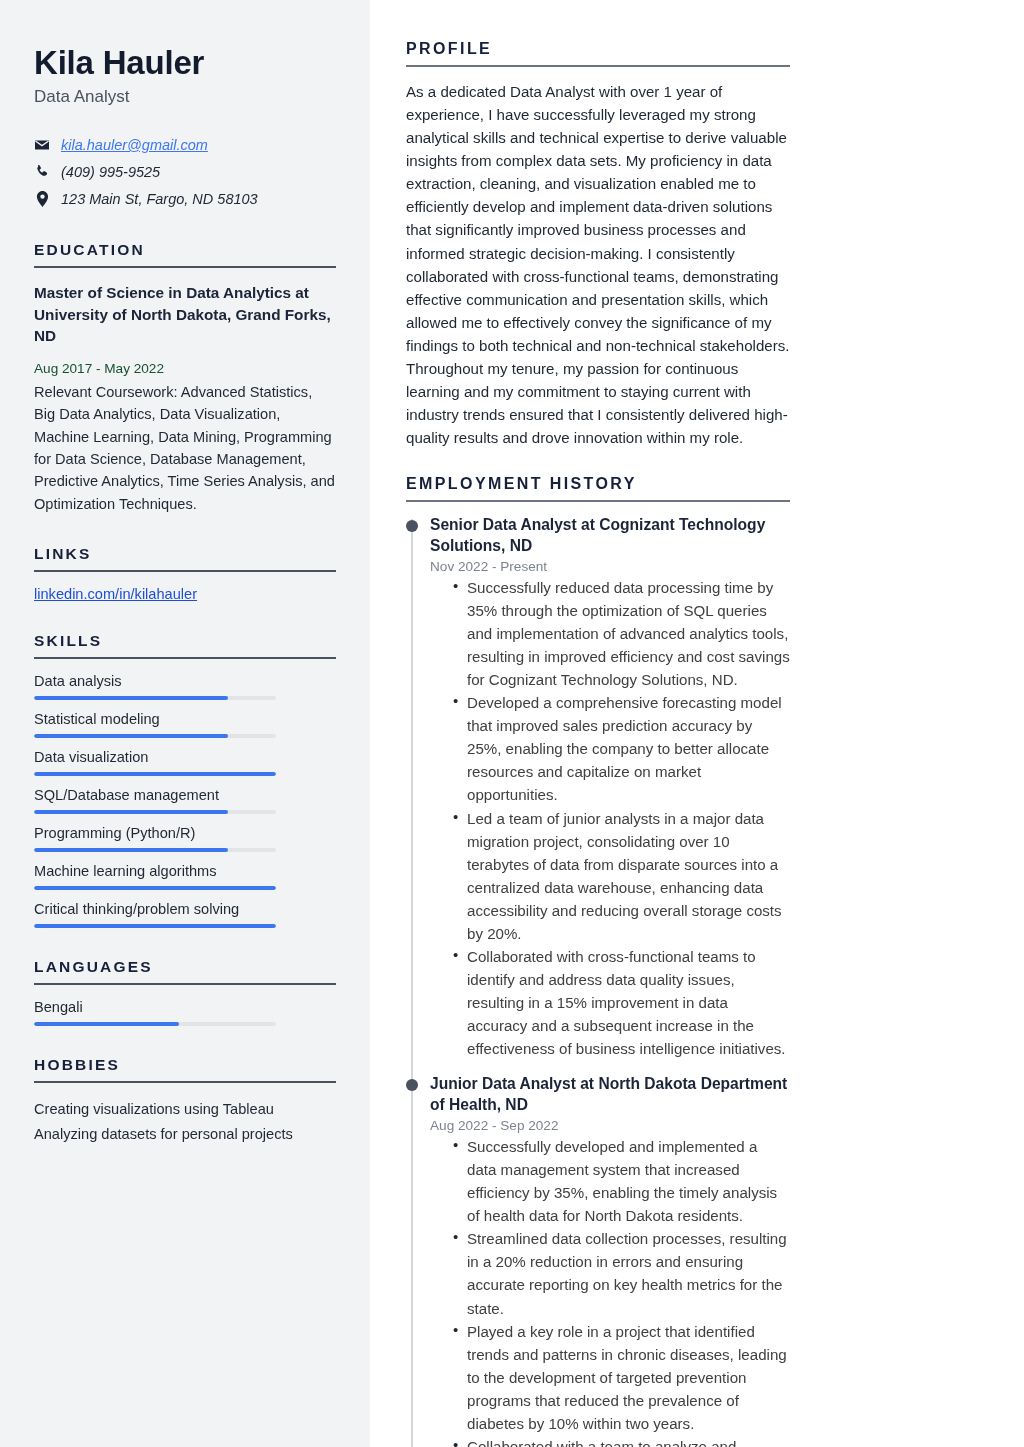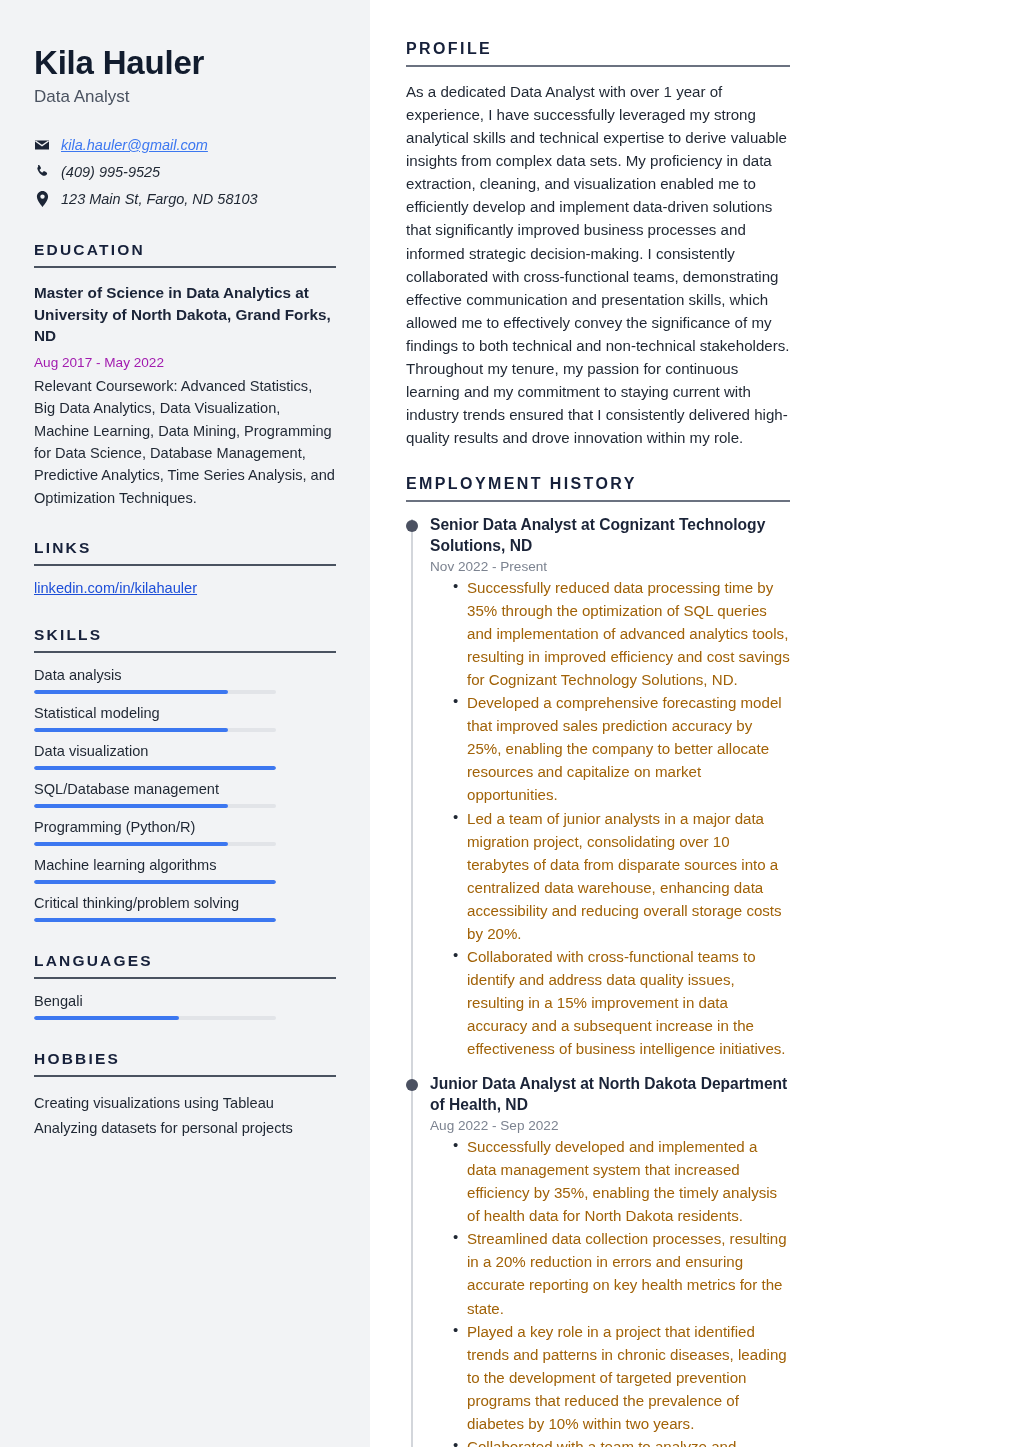--- a/index.html
+++ b/index.html
@@ -33,21 +33,21 @@
 
   .sec { margin-top: 30px; }
   .sec-title {
     font-size: 15.5px; font-weight: 700; color: #16203a;
     letter-spacing: 2.2px; text-transform: uppercase;
     padding-bottom: 7px;
   }
   .sec-rule { height: 2px; background: #4a5260; width: 100%; margin-bottom: 14px; }
 
   .edu-degree { font-size: 15.3px; font-weight: 700; color: #1b2438; line-height: 1.42; }
-  .edu-date { font-size: 13.6px; color: #a21caf; margin-top: 8px; }
+  .edu-date { font-size: 13.6px; color: #14532d; margin-top: 14px; }
   .edu-desc { font-size: 14.6px; color: #1f2733; line-height: 1.53; margin-top: 5px; }
 
   .link-item { font-size: 14.6px; color: #1d4ed8; display: block; }
 
   .skill { margin-bottom: 11px; }
   .skill-label { font-size: 14.6px; color: #1f2733; margin-bottom: 7px; }
   .bar-track { height: 4px; background: #e2e4e8; border-radius: 2px; width: 242px; overflow: hidden; }
   .bar-fill { height: 4px; background: #3c77f0; border-radius: 2px; }
 
   .hobby-item { font-size: 14.6px; color: #1f2733; line-height: 1.72; }
@@ -70,21 +70,21 @@
   .job { position: relative; margin-bottom: 14px; }
   .job:last-child { margin-bottom: 0; }
   .job-dot {
     position: absolute; left: -24px; top: 5px;
     width: 12px; height: 12px; border-radius: 50%; background: #4b5161;
   }
   .job-head { font-size: 15.6px; font-weight: 700; color: #1b2438; line-height: 1.3; }
   .job-date { font-size: 13.6px; color: #7c8390; margin-top: 3px; margin-bottom: 2px; }
   ul.bullets { list-style: none; margin: 0; padding: 0 0 0 23px; }
   ul.bullets li {
-    position: relative; font-size: 15.1px; color: #a16207;
+    position: relative; font-size: 15.1px; color: #404040;
     line-height: 1.53; margin-bottom: 0px; padding-left: 14px;
   }
   ul.bullets li:before {
     content: "\2022"; position: absolute; left: 0; top: -1px;
     color: #1f2733; font-size: 15px;
   }
   .cert { margin-bottom: 11px; margin-top: 44px; }
   .cert-name { font-size: 15.3px; font-weight: 700; color: #1b2438; }
   .cert-date { font-size: 13.6px; color: #7c8390; margin-top: 2px; }
 </style>

